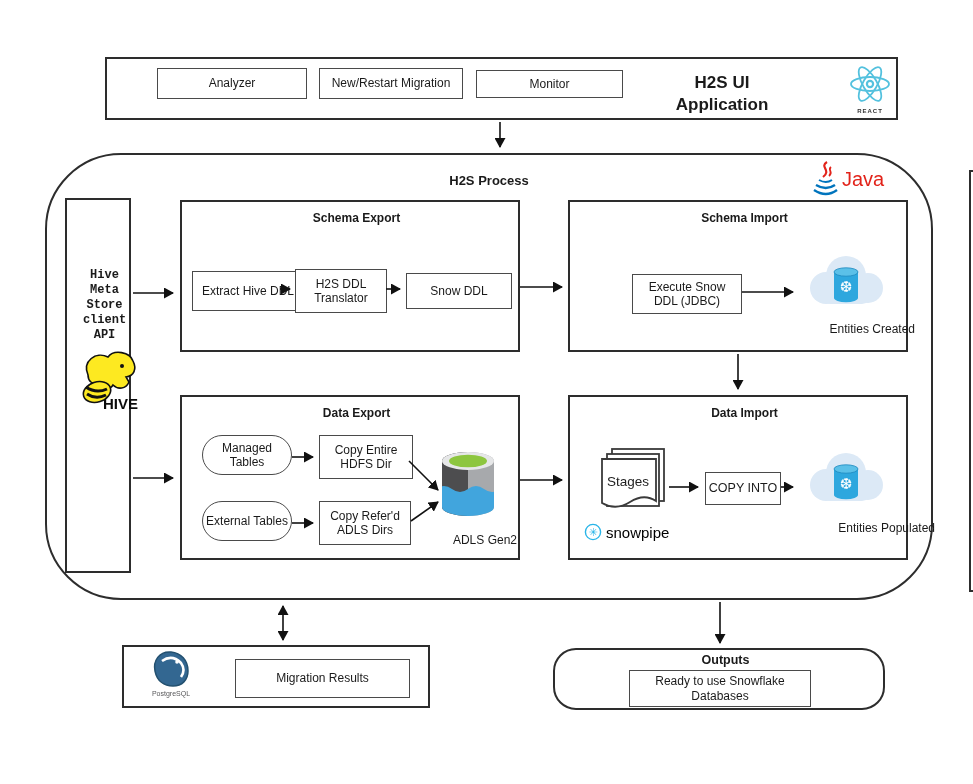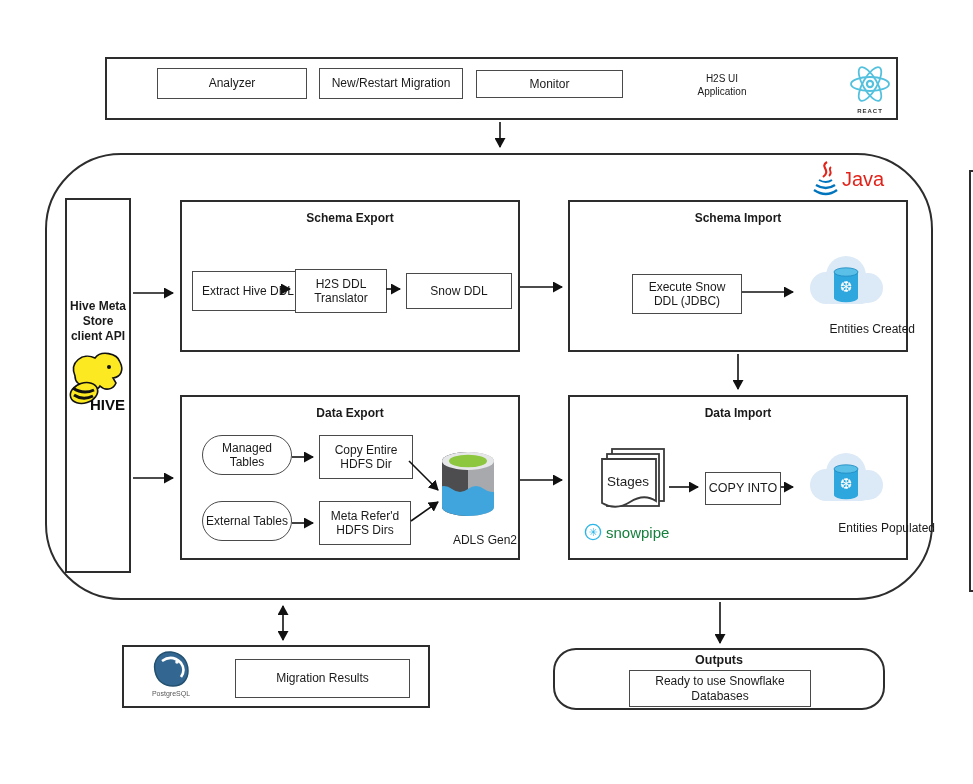--- a/index.html
+++ b/index.html
@@ -1,61 +1,61 @@
 <!DOCTYPE html>
 <html><head>
 <meta charset="utf-8">
 <style>
   html,body{margin:0;padding:0;background:#fff;}
   .canvas{position:relative;width:973px;height:784px;background:#fff;overflow:hidden;
           font-family:"Liberation Sans",sans-serif;color:#1a1a1a;}
   .abs{position:absolute;box-sizing:border-box;}
-  .box2{border:2px solid #2d2d2d;background:#fff;}
+  .box2{border:2px solid #2d2d2d;background:#fff;padding-left:13px;}
   .node{border:1.5px solid #4a4a4a;background:#fff;display:flex;align-items:center;justify-content:center;
         text-align:center;font-size:12px;line-height:1.18;padding:2px;}
   .rounded{border-radius:20px;}
   .grouptitle{width:100%;text-align:center;font-weight:bold;font-size:12px;margin-top:9px;}
   .caption{font-size:12px;text-align:right;}
   
   #topbox{left:105px;top:57px;width:793px;height:63px;}
   #btn-analyzer{left:50px;top:9px;width:150px;height:31px;}
   #btn-newrestart{left:212px;top:9px;width:144px;height:31px;}
   #btn-monitor{left:369px;top:11px;width:147px;height:28px;}
-  #uiapp-title{left:530px;top:13px;width:170px;text-align:center;font-weight:normal;font-size:10px;
+  #uiapp-title{left:530px;top:13px;width:170px;text-align:center;font-weight:bold;font-size:17px;
                white-space:pre-line;line-height:1.3;}
   #react-logo{left:733px;top:3px;width:60px;height:57px;text-align:center;}
   #react-label{font-size:6px;font-weight:bold;color:#333;letter-spacing:1px;margin-top:-2px;}
   
   #processbox{left:45px;top:153px;width:888px;height:447px;border-radius:76px;}
   #process-title{left:45px;top:173px;width:888px;text-align:center;font-weight:bold;font-size:13px;}
   #java-logo{left:810px;top:160px;display:flex;align-items:center;gap:2px;}
   #java-label{color:#E2231A;font-size:20px;}
   
   #hivepanel{left:65px;top:198px;width:66px;height:375px;text-align:center;}
-  #hive-label{margin-top:99px;font-weight:bold;font-size:12px;line-height:1.25;padding:0 1px;}
+  #hive-label{margin-top:68px;font-weight:bold;font-size:12px;line-height:1.25;padding:0 1px;font-family:Liberation Mono, monospace;}
   
   #schema-export{left:180px;top:200px;width:340px;height:152px;}
   #schema-import{left:568px;top:200px;width:340px;height:152px;}
   #data-export{left:180px;top:395px;width:340px;height:165px;}
   #data-import{left:568px;top:395px;width:340px;height:165px;}
   #n-extract{left:10px;top:69px;width:112px;height:40px;}
   #n-translator{left:113px;top:67px;width:92px;height:44px;}
   #n-snowddl{left:224px;top:71px;width:106px;height:36px;}
   #n-exec{left:62px;top:72px;width:110px;height:40px;}
   #ic-cloud1{left:228px;top:46px;}
   #lbl-created{left:200px;top:120px;width:145px;}
   #n-managed{left:20px;top:38px;width:90px;height:40px;}
   #n-copyentire{left:137px;top:38px;width:94px;height:44px;}
   #n-external{left:20px;top:104px;width:90px;height:40px;}
   #n-copyreferd{left:137px;top:104px;width:92px;height:44px;}
   #ic-adls{left:254px;top:48px;}
   #lbl-adls{left:230px;top:136px;width:105px;}
   #ic-stages{left:18px;top:46px;}
   #snowpipe{left:14px;top:126px;display:flex;align-items:center;gap:4px;}
-  #snowpipe-label{color:#15803d;font-size:15px;}
+  #snowpipe-label{color:#000000;font-size:15px;}
   #n-copyinto{left:135px;top:75px;width:76px;height:33px;font-size:12.5px;}
   #ic-cloud2{left:228px;top:48px;}
   #lbl-populated{left:195px;top:124px;width:170px;}
   
   #pgbox{left:122px;top:645px;width:308px;height:63px;}
   #pg-logo{left:14px;top:2px;width:66px;height:58px;text-align:center;}
   #pg-label{font-size:7px;color:#58585a;margin-top:-3px;}
   #n-migration{left:111px;top:12px;width:175px;height:39px;border-width:1.5px;}
   #outputsbox{left:553px;top:648px;width:332px;height:62px;border-radius:23px;}
   #outputs-title{width:100%;text-align:center;font-weight:bold;font-size:12.5px;margin-top:3px;}
@@ -82,20 +82,21 @@
           <ellipse rx="19" ry="7" transform="rotate(-60)"></ellipse>
         </g>
         <circle cx="23" cy="22" r="4.2" fill="#53C1DE"></circle>
         <circle cx="23" cy="22" r="2" fill="#fff"></circle>
       </svg>
       <div id="react-label">REACT</div>
     </div>
   </div>
 
   <div class="abs box2" id="processbox"></div>
+  <div class="abs" id="process-title">H2S Process</div>
 
   <div class="abs" id="java-logo">
     <svg width="30" height="38" viewBox="0 0 30 38">
       <path d="M17,2 C9,7 22,10 13,17" stroke="#E2231A" stroke-width="2.2" fill="none"></path>
       <path d="M21,7 C17,10 24,12 19,16" stroke="#E2231A" stroke-width="1.8" fill="none"></path>
       <path d="M9,20 q7,4 13,0" stroke="#0074BD" stroke-width="2" fill="none"></path>
       <path d="M6,25 q10,6 19,0" stroke="#0074BD" stroke-width="2.4" fill="none"></path>
       <path d="M4,30 q12,8 23,0" stroke="#0074BD" stroke-width="2.4" fill="none"></path>
     </svg>
     <span id="java-label">Java</span>
@@ -138,21 +139,21 @@
       </svg>
     </div>
     <div class="abs caption" id="lbl-created">Entities Created</div>
   </div>
 
   <div class="abs box2" id="data-export">
     <div class="grouptitle">Data Export</div>
     <div class="abs node rounded" id="n-managed">Managed Tables</div>
     <div class="abs node" id="n-copyentire">Copy Entire HDFS Dir</div>
     <div class="abs node rounded" id="n-external">External Tables</div>
-    <div class="abs node" id="n-copyreferd">Meta Refer'd HDFS Dirs</div>
+    <div class="abs node" id="n-copyreferd">Copy Refer'd ADLS Dirs</div>
     <div class="abs" id="ic-adls">
       <svg width="64" height="82" viewBox="0 0 64 82">
         <defs>
           <clipPath id="cylclip">
             <path d="M6,16 a26,9 0 0 1 52,0 v46 a26,9 0 0 1 -52,0 z"></path>
           </clipPath>
         </defs>
         <path d="M6,16 a26,9 0 0 1 52,0 v46 a26,9 0 0 1 -52,0 z" fill="#A7A9AC"></path>
         <g clip-path="url(#cylclip)">
           <rect x="6" y="0" width="26" height="82" fill="#4D4D4F"></rect>

